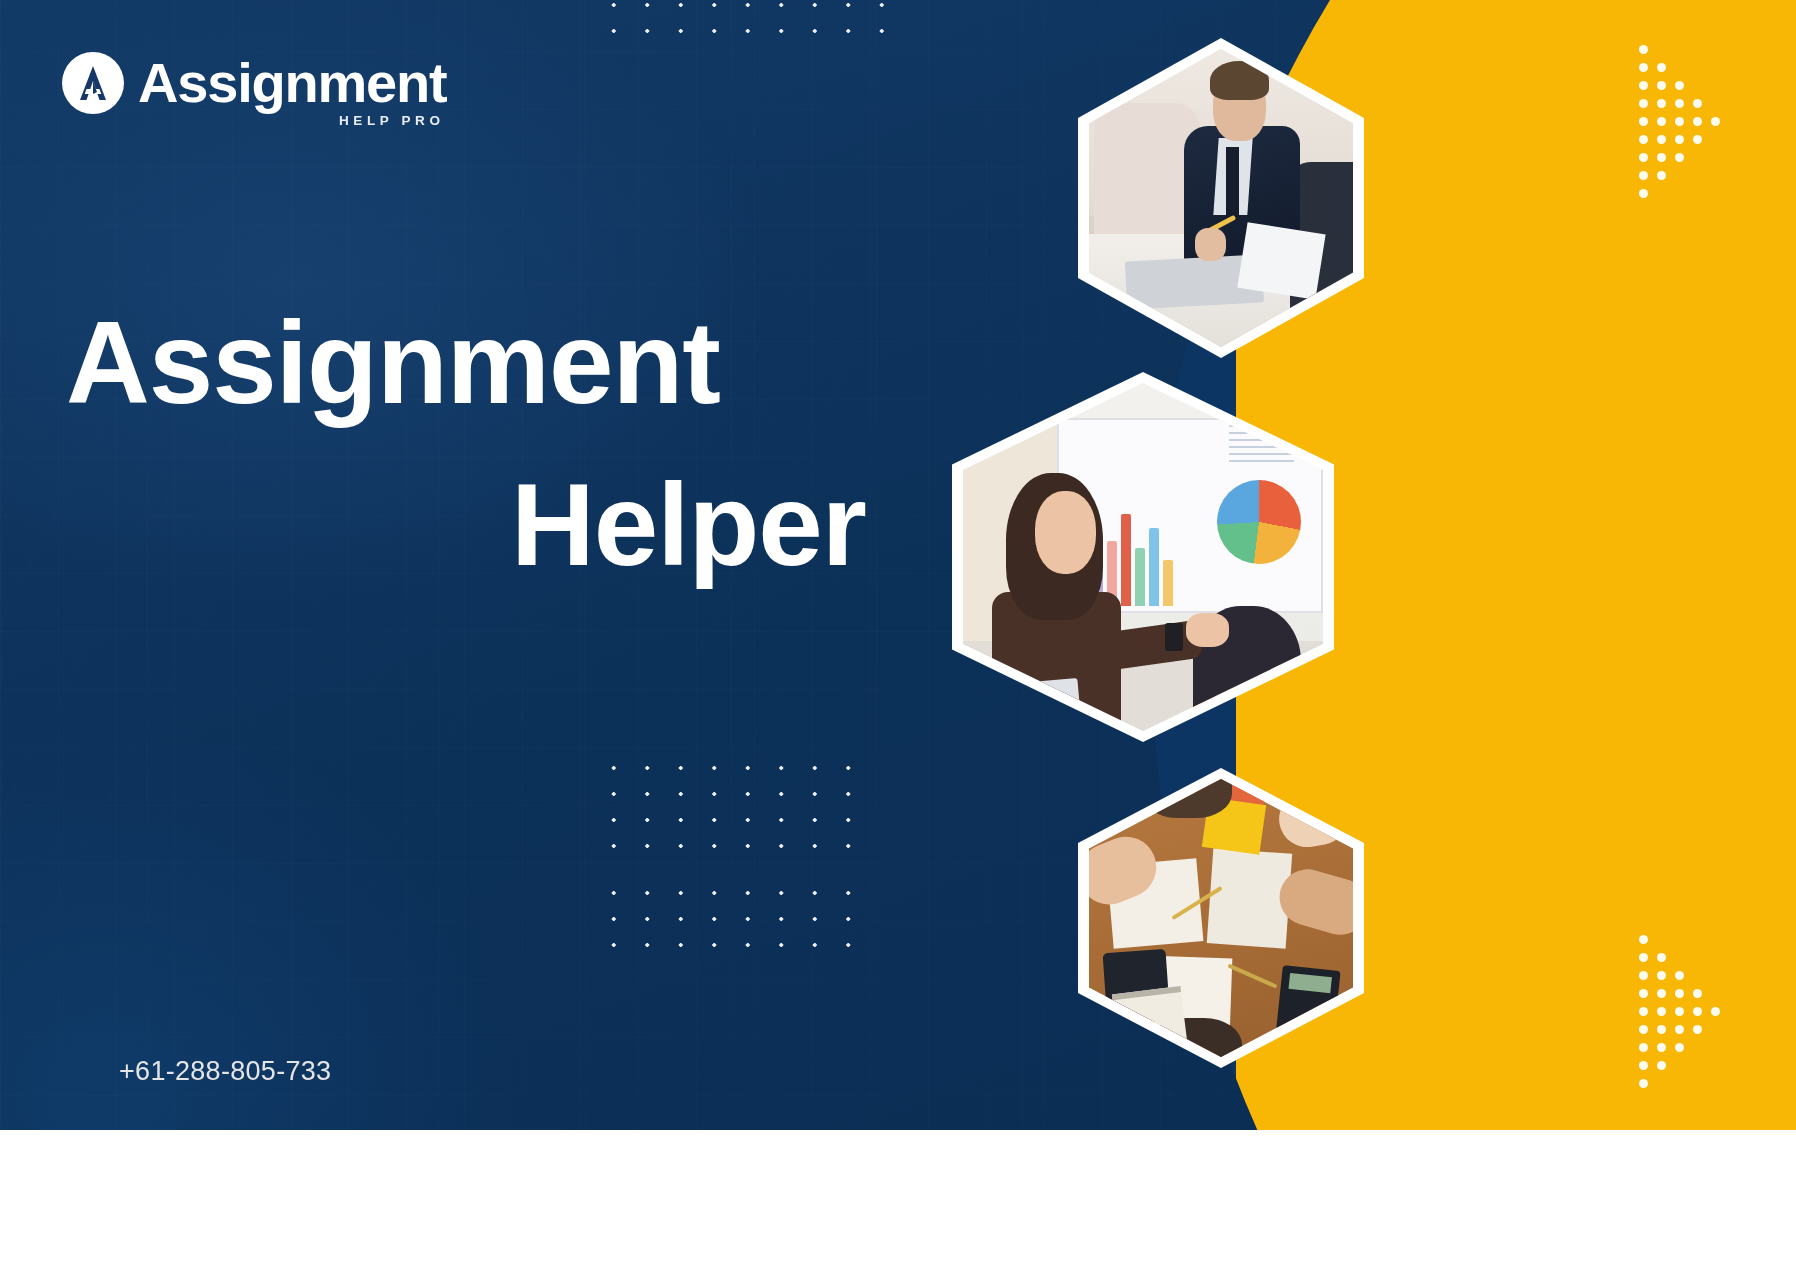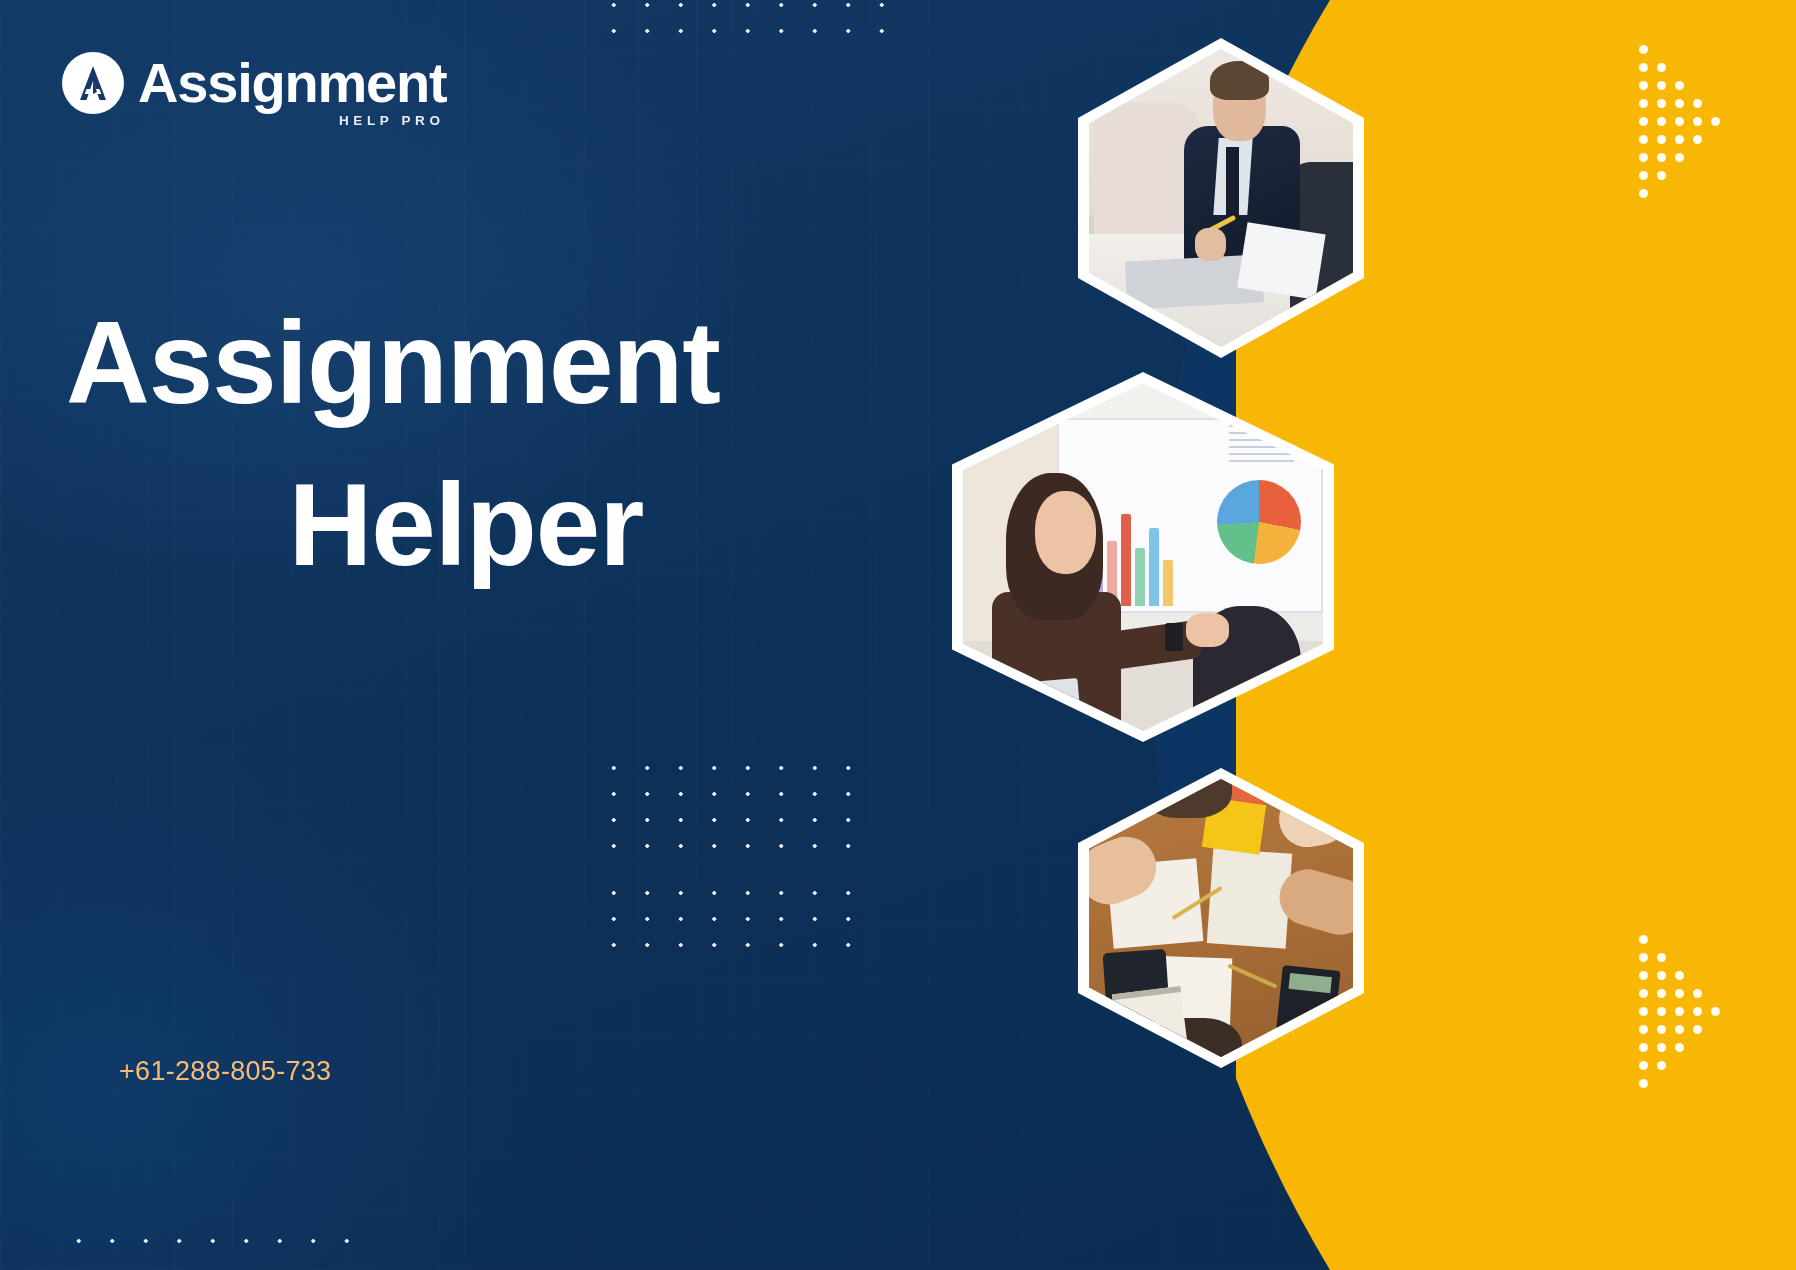--- a/index.html
+++ b/index.html
@@ -6,21 +6,21 @@
   html, body { background:#ffffff; }
   body {
     width:1796px; height:1270px;
     font-family:"Liberation Sans", sans-serif;
     overflow:hidden;
     position:relative;
   }
 
   .banner {
     position:absolute; inset:0;
-    width:1796px; height:1270px;
+    width:1796px; height:1130px;
     overflow:hidden;
     background:#0d3563;
   }
 
   
   .yellow-panel {
     position:absolute;
     top:0; right:0;
     width:560px; height:1270px;
     background:#f9b705;
@@ -112,40 +112,40 @@
   
   .headline {
     position:absolute; left:66px; top:282px;
     width:800px;
     color:#ffffff;
     font-size:116px; font-weight:700;
     line-height:1.40;
     letter-spacing:-1px;
   }
   .headline .l1 { display:block; text-align:left; }
-  .headline .l2 { display:block; text-align:center; }
+  .headline .l2 { display:block; text-align:right; }
 
   
   .cta {
     position:absolute; left:113px; top:967px;
     background:#f9bf0d;
     color:#14243f;
     border:none;
     border-radius:9px;
     padding:17px 34px;
     font-size:27px; font-weight:700;
     letter-spacing:.4px;
     font-family:"Liberation Sans", sans-serif;
     cursor:pointer;
     box-shadow:0 2px 0 rgba(0,0,0,.12);
   }
 
   .contact-lines {
     position:absolute; left:113px; top:1052px;
-    color:#fdba74;
+    color:#e5e5e5;
   }
   .contact-lines div { font-size:27px; line-height:1.45; letter-spacing:.3px; }
   .phone { padding-left:6px; }
 
   
   .hex {
     position:absolute;
     -webkit-clip-path: polygon(50% 0%, 100% 25%, 100% 75%, 50% 100%, 0% 75%, 0% 25%);
     clip-path: polygon(50% 0%, 100% 25%, 100% 75%, 50% 100%, 0% 75%, 0% 25%);
     background:#ffffff;

